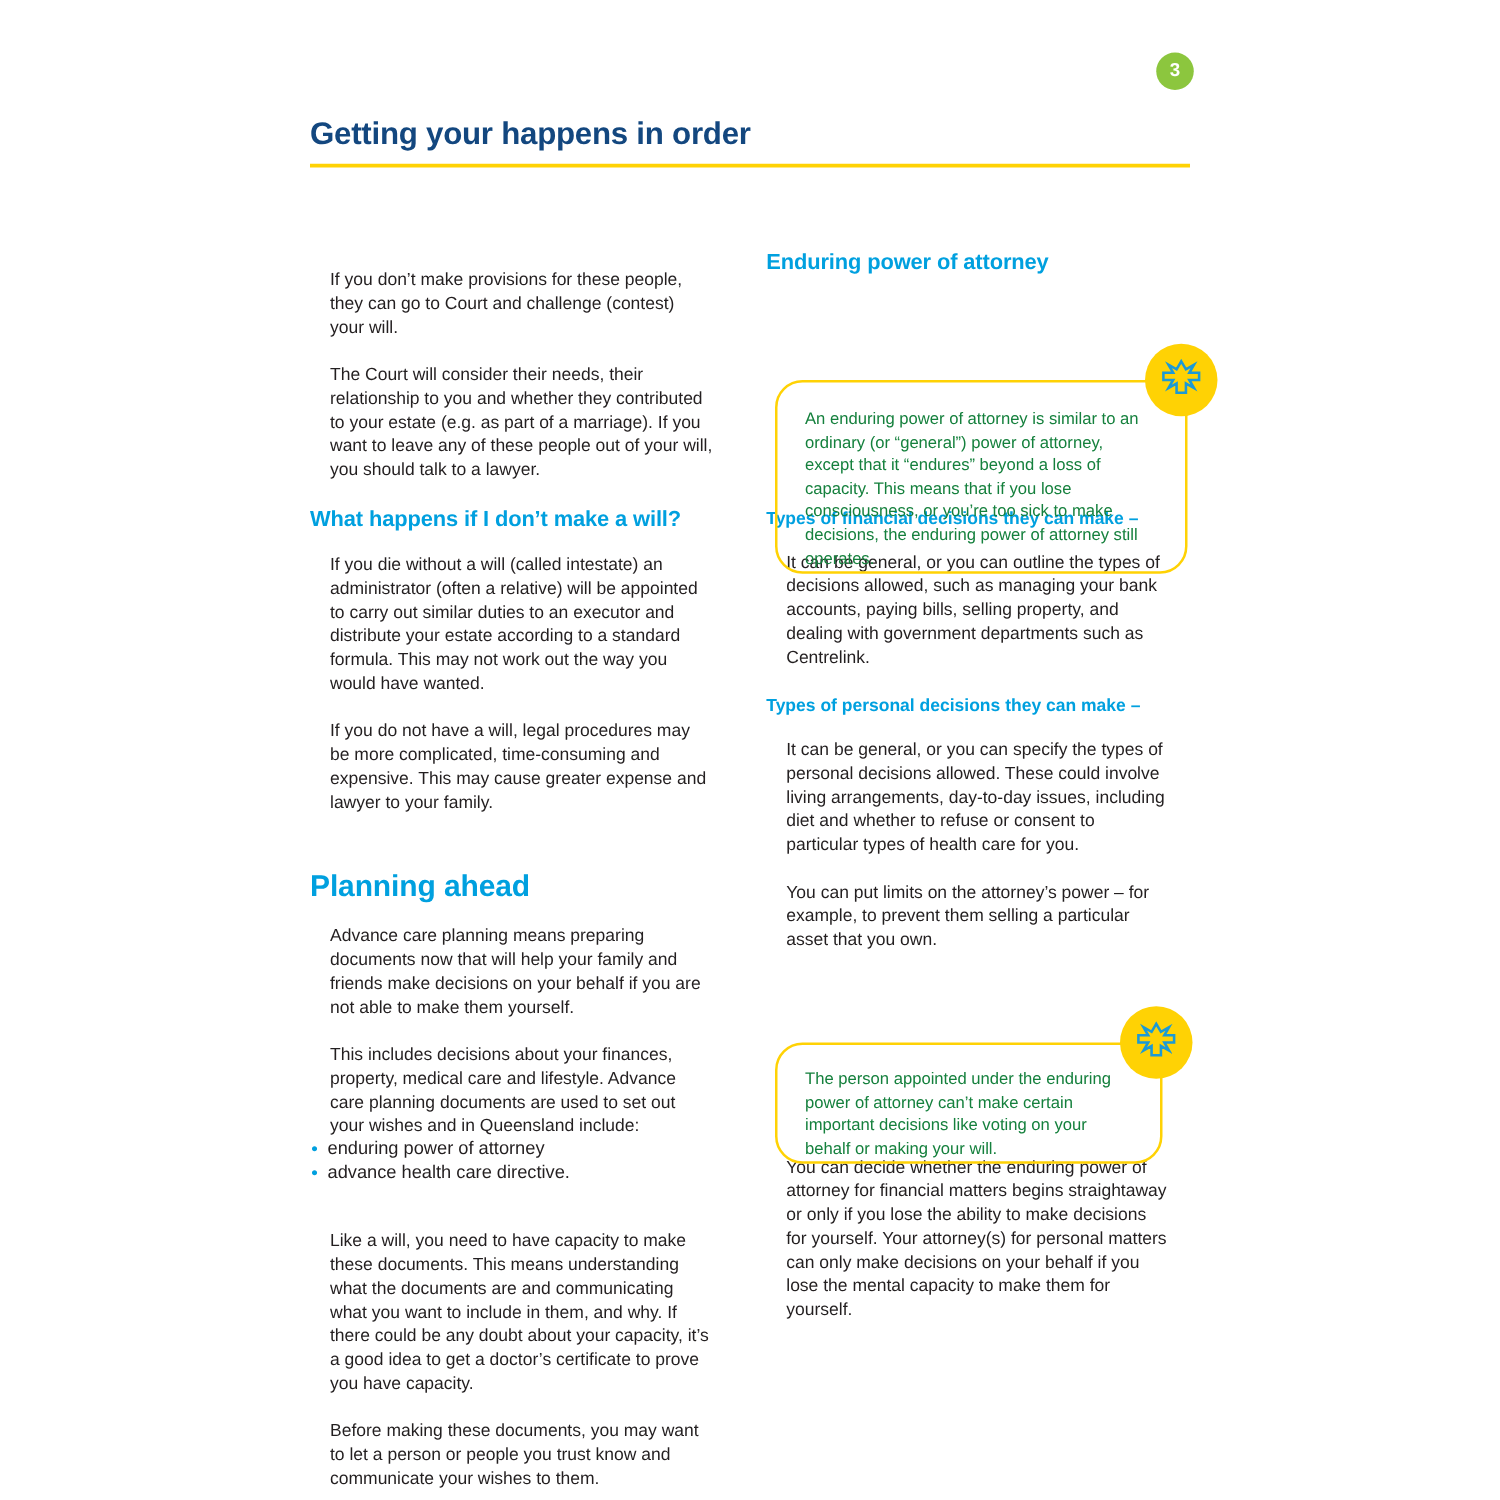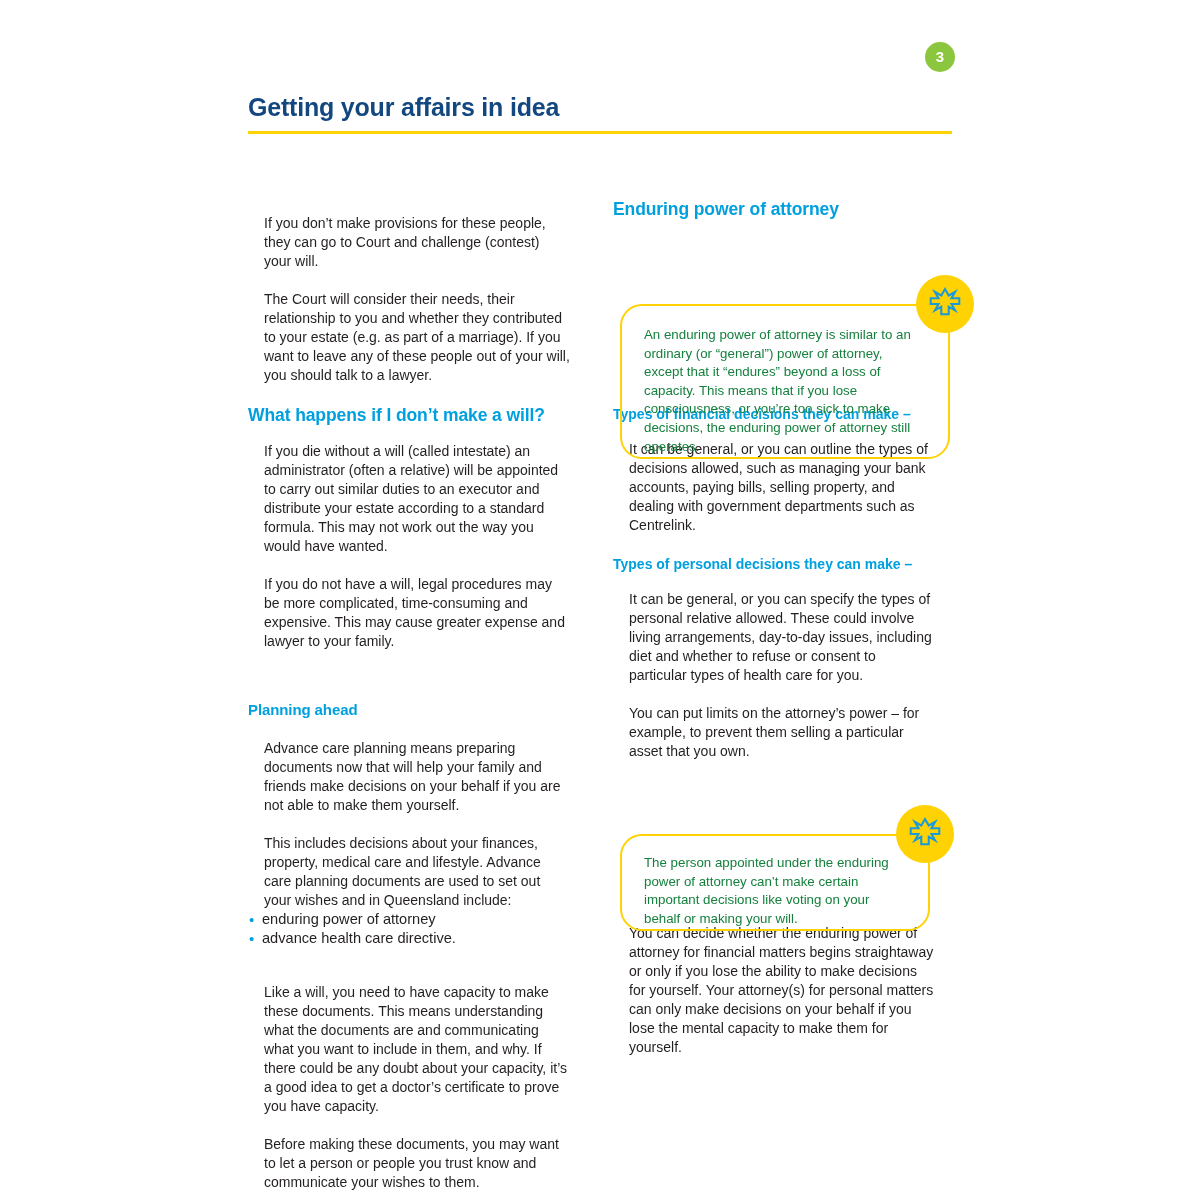--- a/index.html
+++ b/index.html
@@ -82,21 +82,21 @@
 
   h2.sec {
     margin: 0 0 0 0;
     font-size: 17.5px;
     font-weight: bold;
     color: #00a0df;
     line-height: 22px;
     letter-spacing: -0.1px;
   }
   h2.sec.big {
-    font-size: 15px;
+    font-size: 24px;
     line-height: 27px;
   }
   h3.sub {
     margin: 0;
     font-size: 14px;
     font-weight: bold;
     color: #00a0df;
     line-height: 20px;
   }
   .spacer-sm { height: 19px; }
@@ -168,21 +168,21 @@
   .callout-2 .callout-text { padding-top: 18px; }
 </style>
 </head>
 <body>
 
 <div class="page">
 
   <div class="page-badge">3</div>
 
   <div class="title-block">
-    <h1 class="page-title">Getting your affairs in idea</h1>
+    <h1 class="page-title">Getting your happens in order</h1>
     <div class="title-rule"></div>
   </div>
 
   <div class="col col-left">
 
     <p class="para">If you don’t make provisions for these people, they can go to Court and challenge (contest) your will.</p>
     <p class="para">The Court will consider their needs, their relationship to you and whether they contributed to your estate (e.g. as part of a marriage). If you want to leave any of these people out of your will, you should talk to a lawyer.</p>
 
     <h2 class="sec">What happens if I don’t make a will?</h2>
     <p class="para">If you die without a will (called intestate) an administrator (often a relative) will be appointed to carry out similar duties to an executor and distribute your estate according to a standard formula. This may not work out the way you would have wanted.</p>
@@ -207,21 +207,21 @@
   <div class="col col-right">
 
     <h2 class="sec">Enduring power of attorney</h2>
 
     <div style="height:184px"></div>
 
     <h3 class="sub">Types of financial decisions they can make –</h3>
     <p class="para">It can be general, or you can outline the types of decisions allowed, such as managing your bank accounts, paying bills, selling property, and dealing with government departments such as Centrelink.</p>
 
     <h3 class="sub">Types of personal decisions they can make –</h3>
-    <p class="para">It can be general, or you can specify the types of personal relative allowed. These could involve living arrangements, day-to-day issues, including diet and whether to refuse or consent to particular types of health care for you.</p>
+    <p class="para">It can be general, or you can specify the types of personal decisions allowed. These could involve living arrangements, day-to-day issues, including diet and whether to refuse or consent to particular types of health care for you.</p>
 
     <p class="para">You can put limits on the attorney’s power – for example, to prevent them selling a particular asset that you own.</p>
 
     <div style="height:128px"></div>
 
     <p class="para tight">You can decide whether the enduring power of attorney for financial matters begins straightaway or only if you lose the ability to make decisions for yourself. Your attorney(s) for personal matters can only make decisions on your behalf if you lose the mental capacity to make them for yourself.</p>
   </div>
 
   <div class="callout callout-1">
     <div class="callout-icon">

